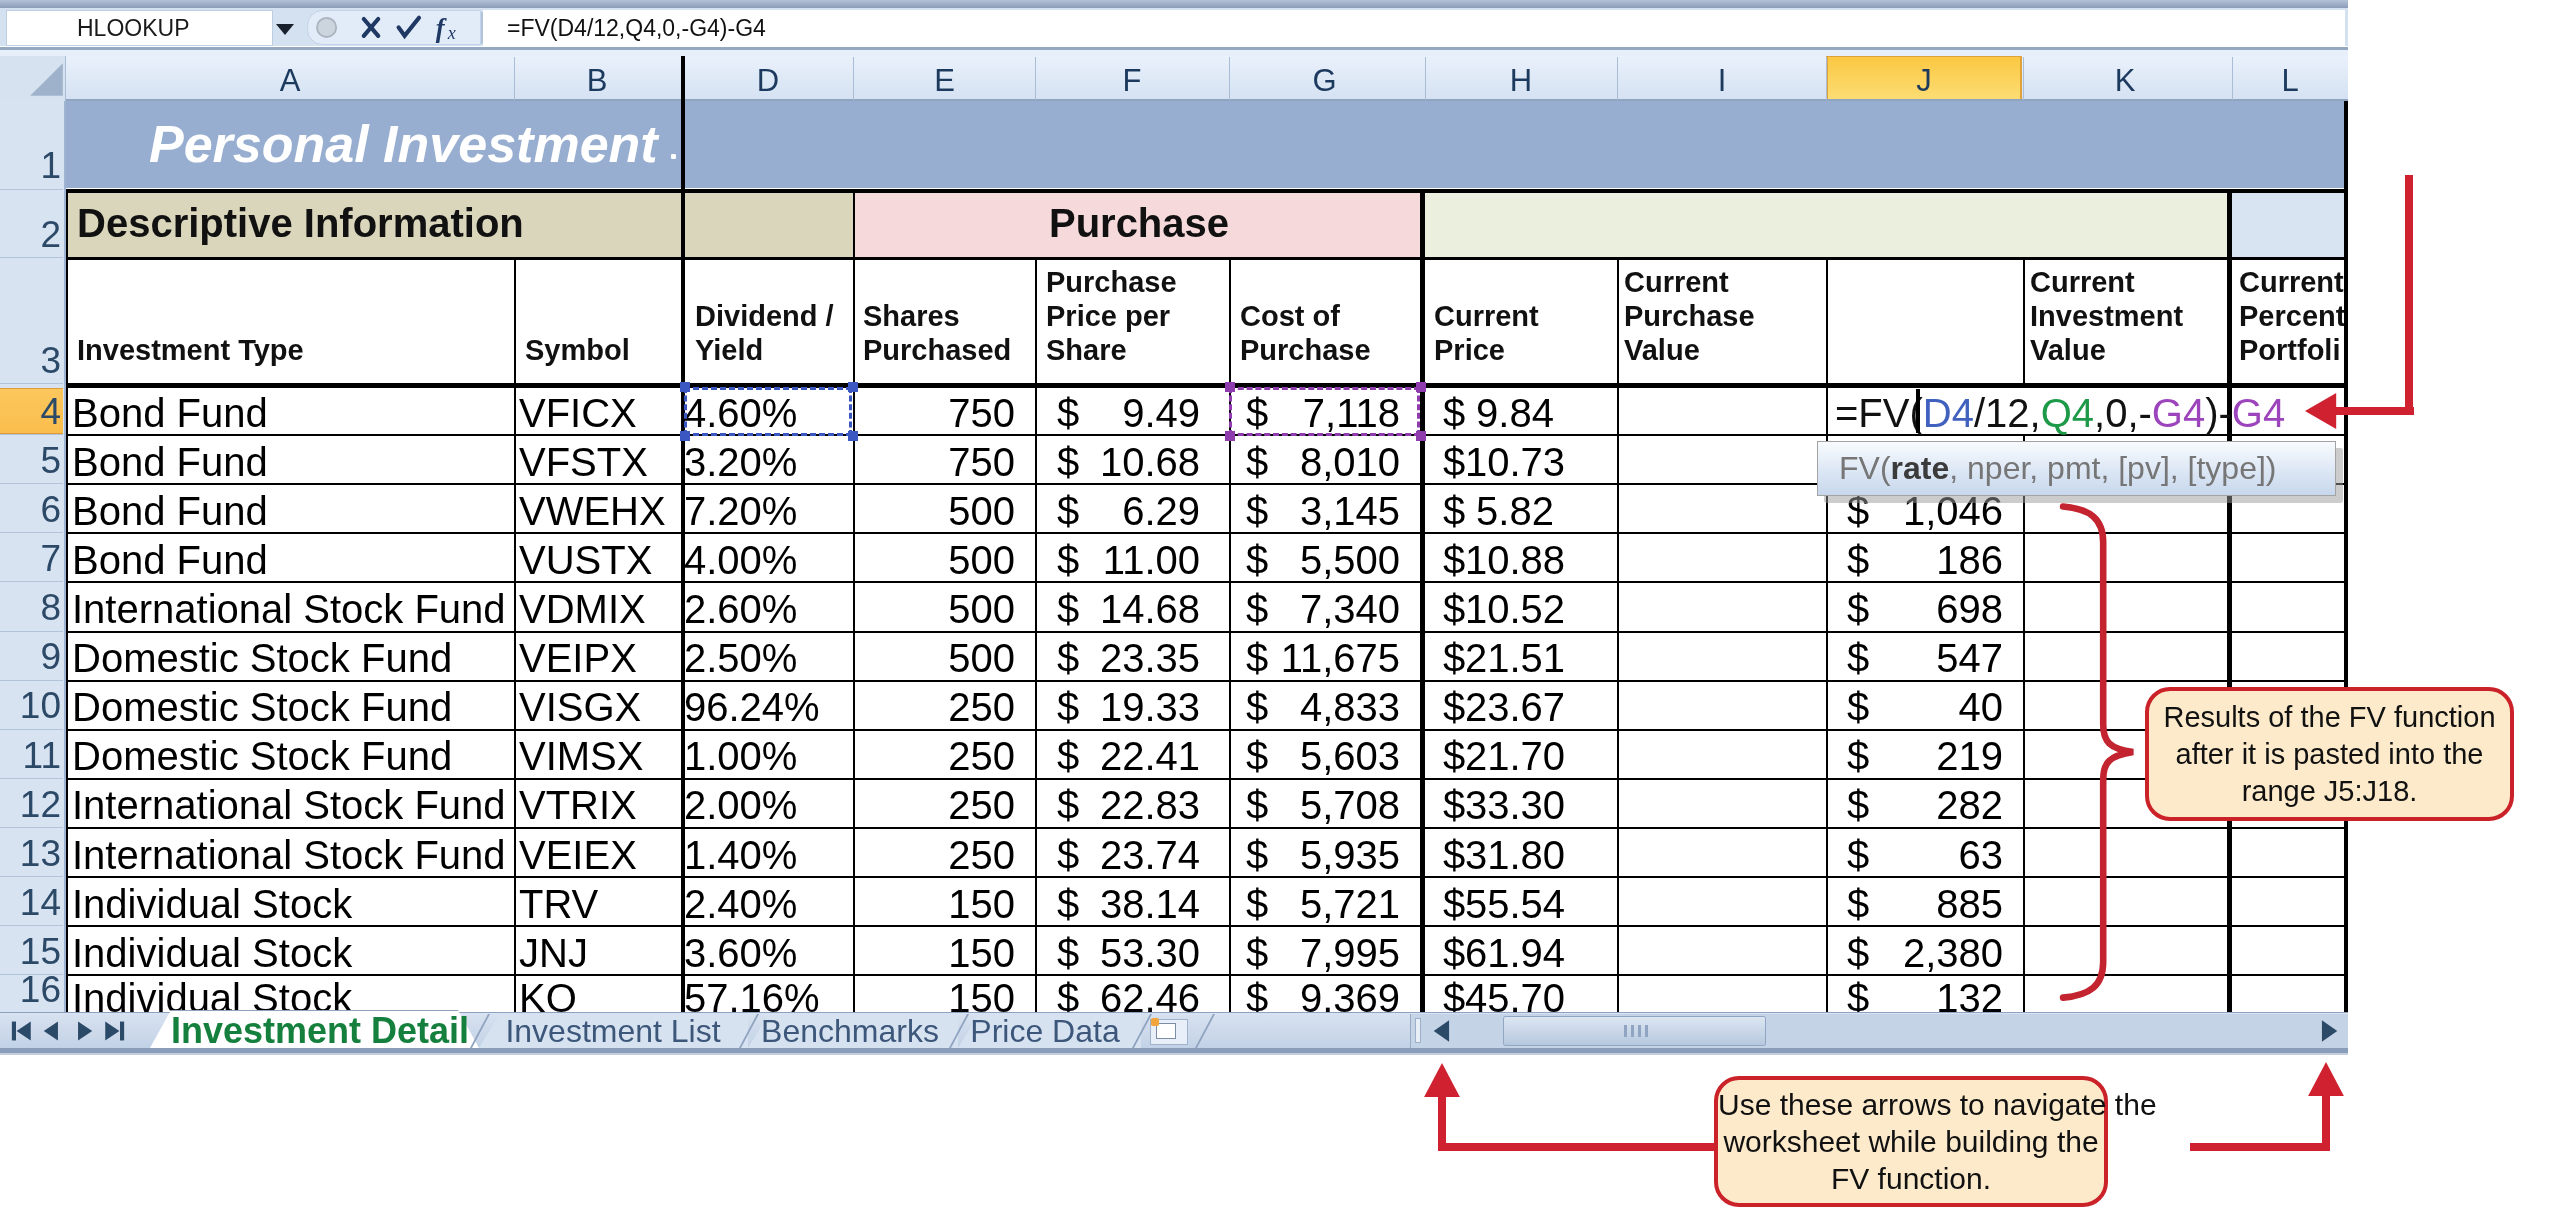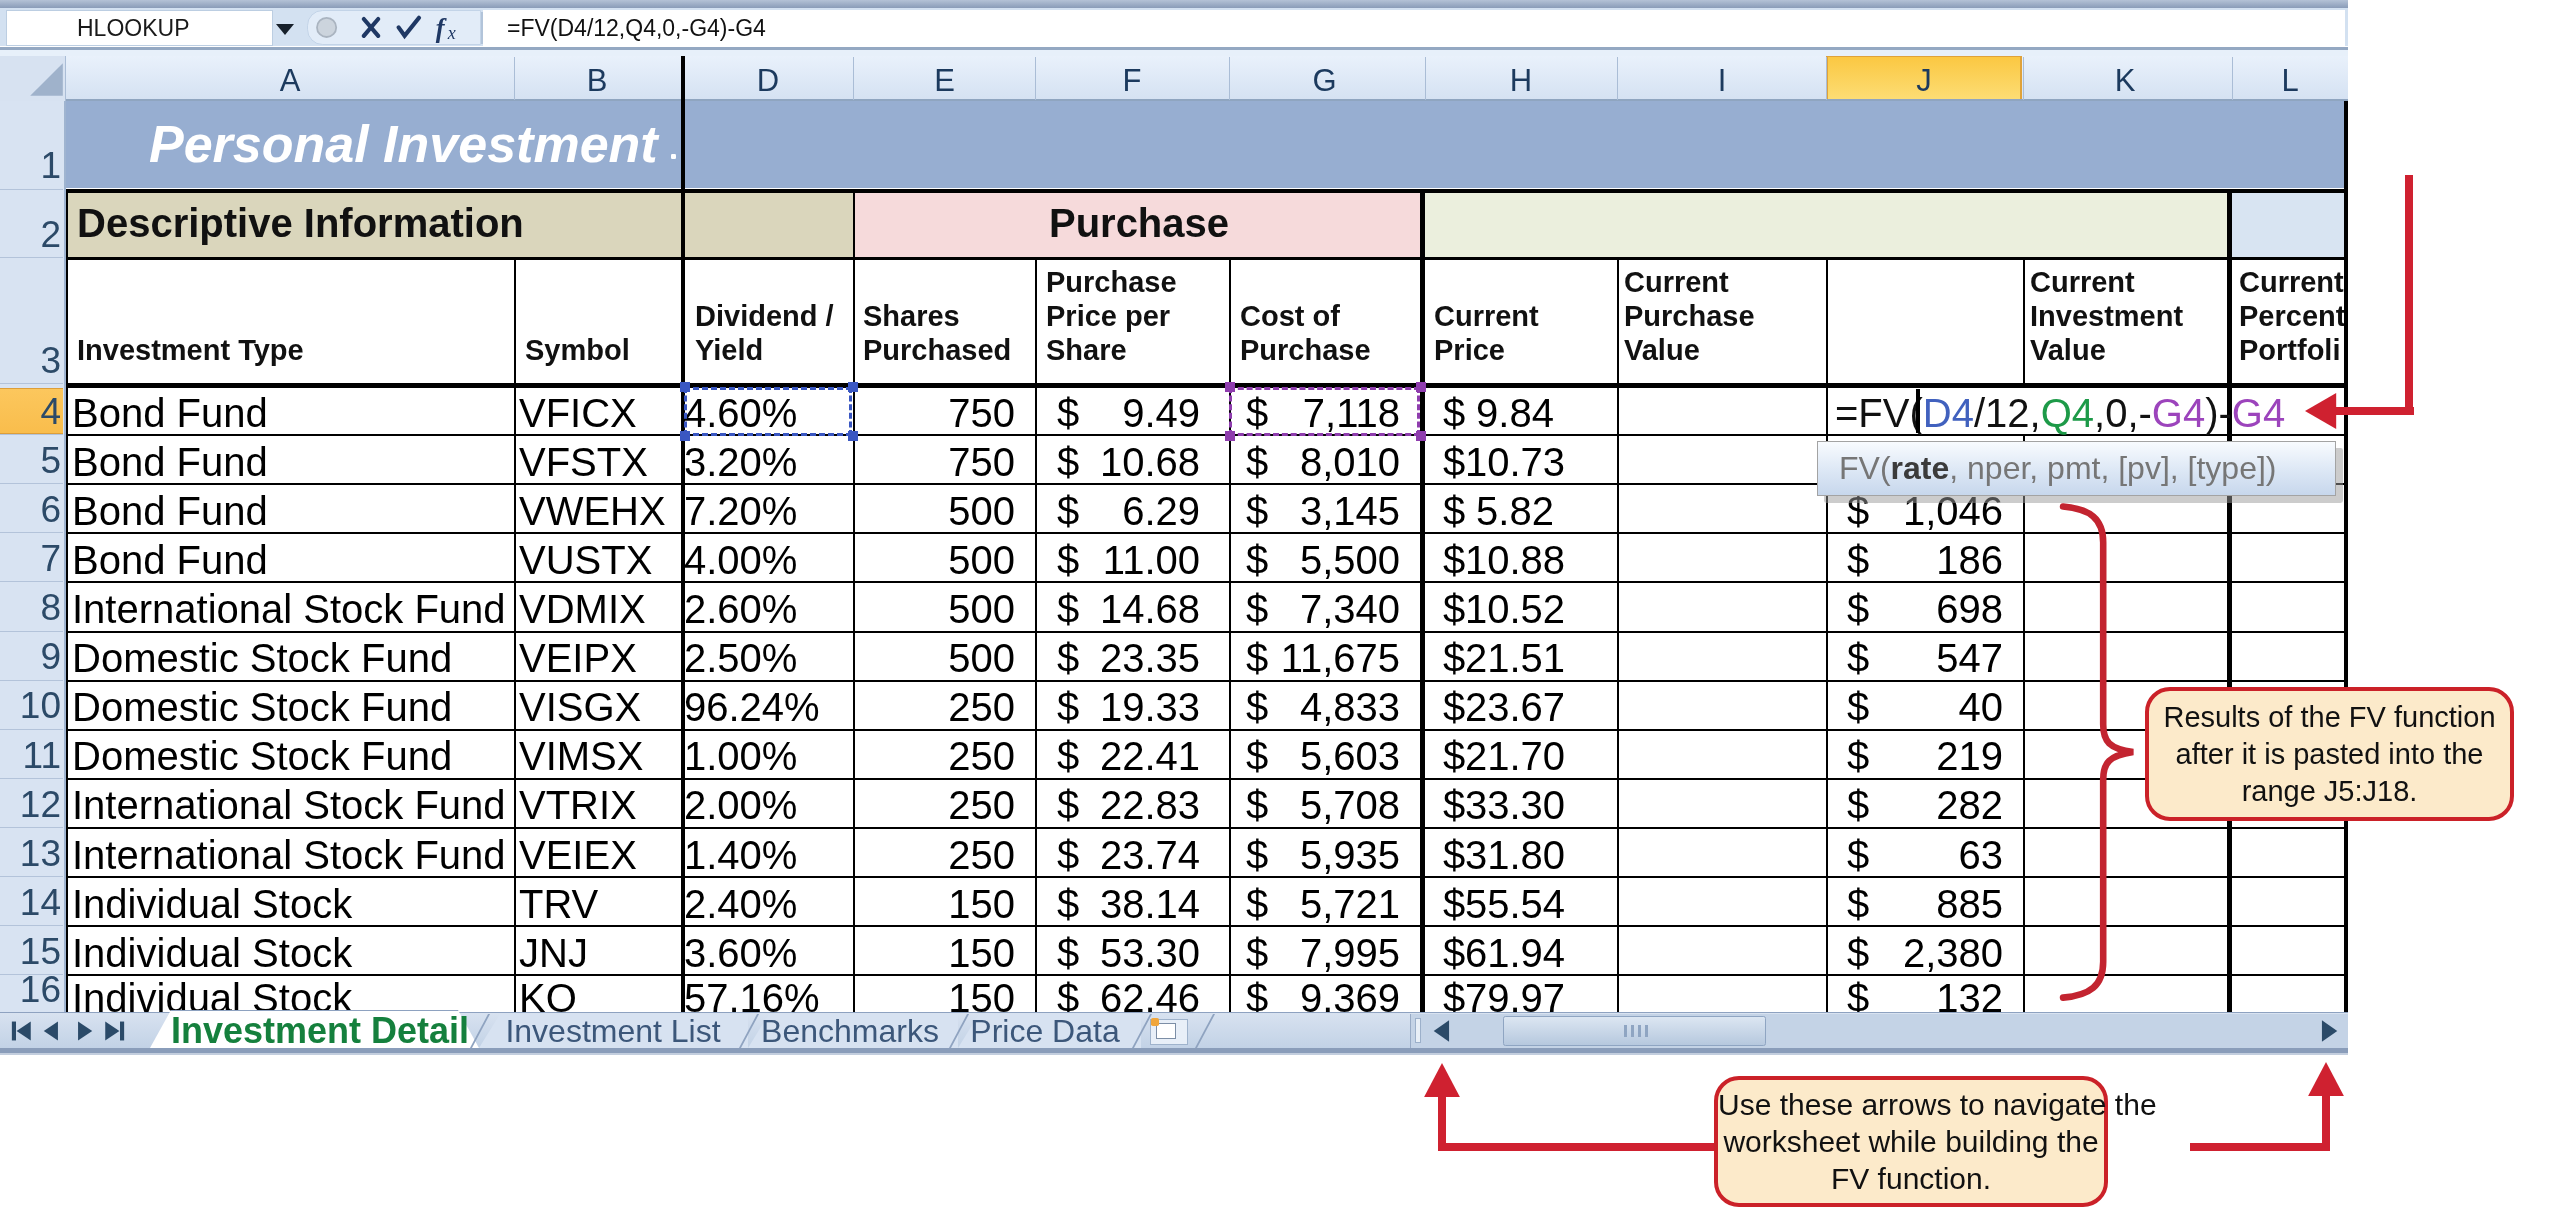--- a/index.html
+++ b/index.html
@@ -375,21 +375,21 @@
 <div class="drow" style="top:974px">
       <span class="ca">Individual Stock</span>
       <span class="cb">KO</span>
       <span class="cd">57.16%</span>
       <span class="ce">150</span>
       <span class="sf">$</span>
       <span class="cf">62.46</span>
       <span class="sg">$</span>
       <span class="cg">9.369</span>
       <span class="sh">$</span>
-      <span class="ch">79.97</span>
+      <span class="ch">45.70</span>
       <span class="sj">$</span>
       <span class="cj">132</span>
     </div>
 
 <div class="abs" style="left:684px;top:387px;width:168px;height:49px;border:3px dashed #3a57c2"></div>
 <div class="abs" style="left:1229px;top:387px;width:191px;height:49px;border:3px dashed #8f3dae"></div>
 <div class="abs" style="left:680px;top:382px;width:9.6px;height:9.6px;background:#3a57c2"></div>
 <div class="abs" style="left:848px;top:382px;width:9.6px;height:9.6px;background:#3a57c2"></div>
 <div class="abs" style="left:680px;top:431px;width:9.6px;height:9.6px;background:#3a57c2"></div>
 <div class="abs" style="left:848px;top:431px;width:9.6px;height:9.6px;background:#3a57c2"></div>

